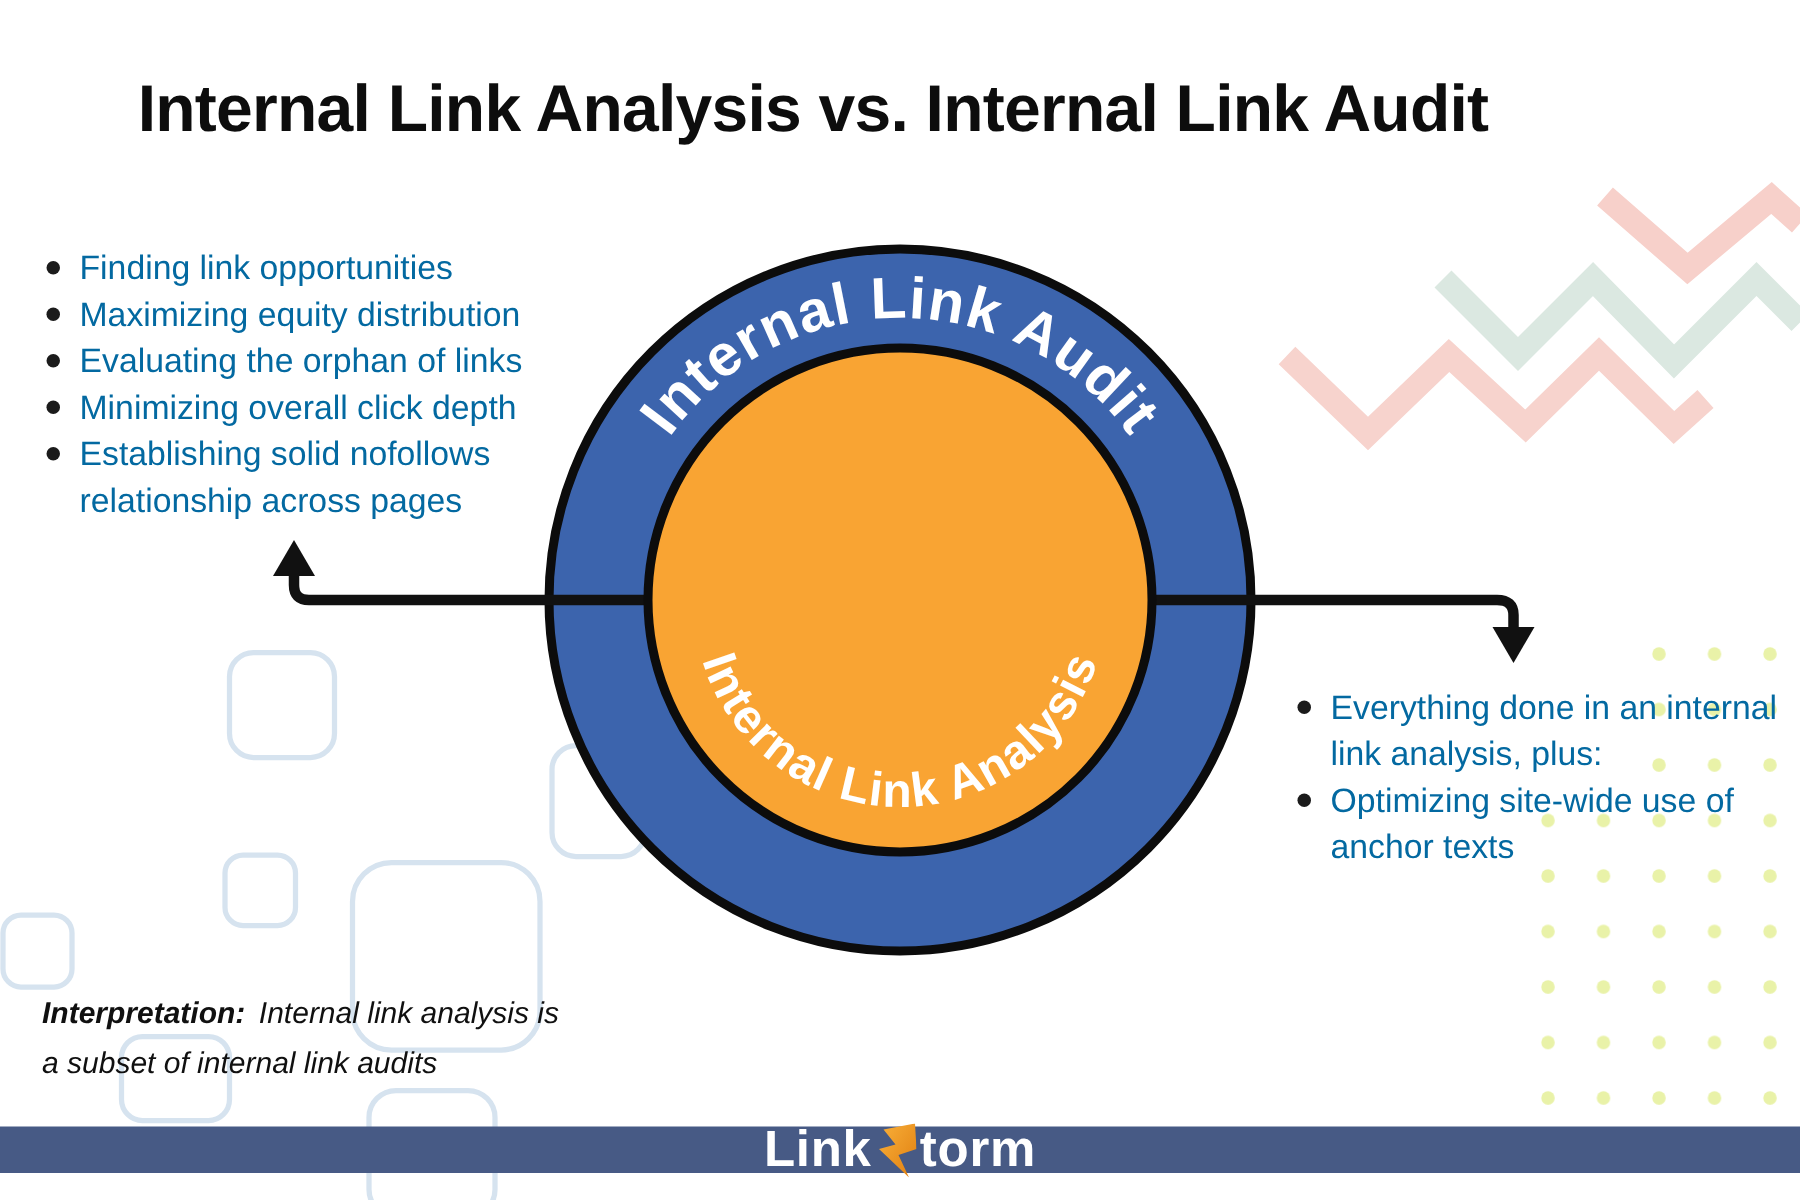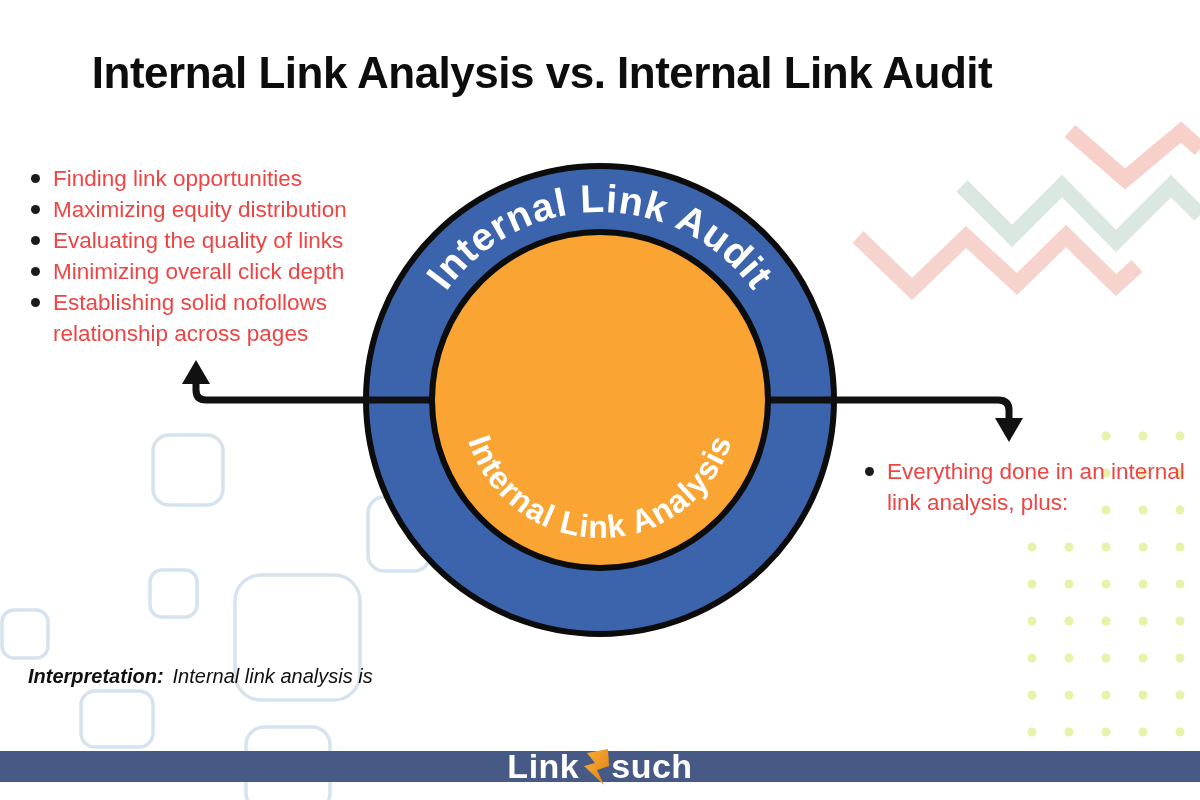--- a/index.html
+++ b/index.html
@@ -7,21 +7,21 @@
     width:1200px;height:800px;position:relative;overflow:hidden;
     background:#ffffff;font-family:"Liberation Sans",sans-serif;color:#161616;
   }
   .stage{position:absolute;left:0;top:0;}
   .title{
     position:absolute;left:0;top:48px;width:1084px;text-align:center;
     font-size:44px;font-weight:bold;letter-spacing:-0.5px;color:#0d0d0d;
   }
   ul.blist{list-style:none;margin:0;padding:0;position:absolute;}
   ul.blist li{
-    position:relative;padding-left:29px;font-size:22.5px;line-height:31px;color:#ef4444;
+    position:relative;padding-left:29px;font-size:22.5px;line-height:31px;color:#0369a1;
   }
   ul.blist li::before{
     content:"";position:absolute;left:7px;top:11px;width:9px;height:9px;
     border-radius:50%;background:#1b1b1b;
   }
   .left-list{left:24px;top:163px;width:392px;}
   .right-list{left:858px;top:456px;width:336px;}
   .interp{
     position:absolute;left:28px;top:660px;width:600px;
     font-style:italic;font-size:20px;line-height:33px;color:#101010;
@@ -83,40 +83,42 @@
   <text class="ring-label inner" text-anchor="middle">
     <textPath href="#arcBot" startOffset="50%">Internal Link Analysis</textPath>
   </text>
 </svg>
 
 <div class="title">Internal Link Analysis vs. Internal Link Audit</div>
 
 <ul class="blist left-list">
   <li>Finding link opportunities</li>
   <li>Maximizing equity distribution</li>
-  <li>Evaluating the quality of links</li>
+  <li>Evaluating the orphan of links</li>
   <li>Minimizing overall click depth</li>
   <li>Establishing solid nofollows relationship across pages</li>
 </ul>
 
 <ul class="blist right-list">
   <li>Everything done in an internal link analysis, plus:</li>
+  <li>Optimizing site-wide use of anchor texts</li>
 </ul>
 
 <div class="interp">
   <span class="b">Interpretation:</span><span>Internal link analysis is</span><br>
+  <span>a subset of internal link audits</span>
 </div>
 
 <div class="footer-bar">
   <div class="brand">
     <span>Link</span>
     <svg class="bolt" width="27" height="36" viewBox="0 0 27 36">
       <defs>
         <linearGradient id="boltgrad" x1="0" y1="0" x2="1" y2="1">
           <stop offset="0" stop-color="#f9b03a"></stop>
           <stop offset="1" stop-color="#e07f10"></stop>
         </linearGradient>
       </defs>
       <polygon points="26,0 5,4 13,14 2,17 22,36 15,21 27,17" fill="url(#boltgrad)"></polygon>
     </svg>
-    <span>such</span>
+    <span>torm</span>
   </div>
 </div>
 
 </body></html>

